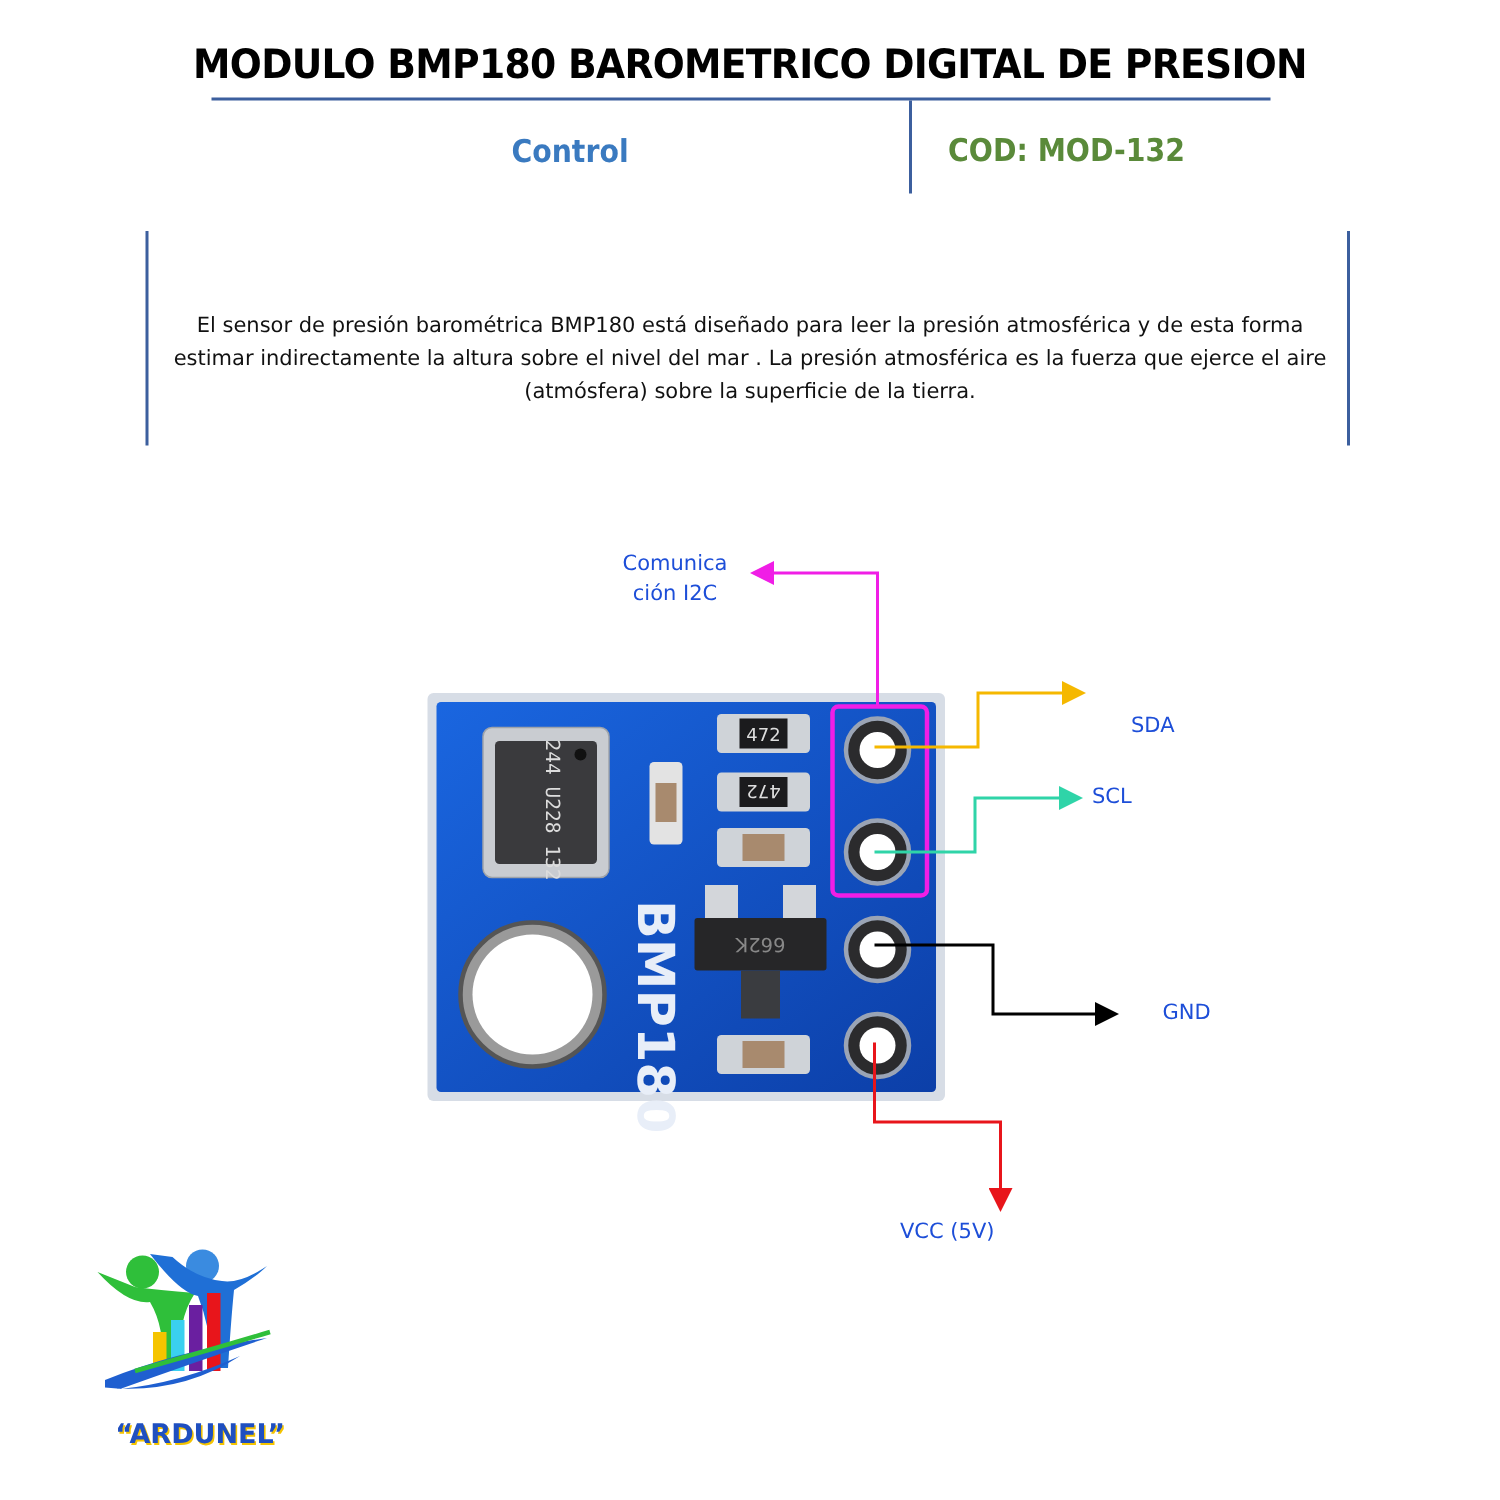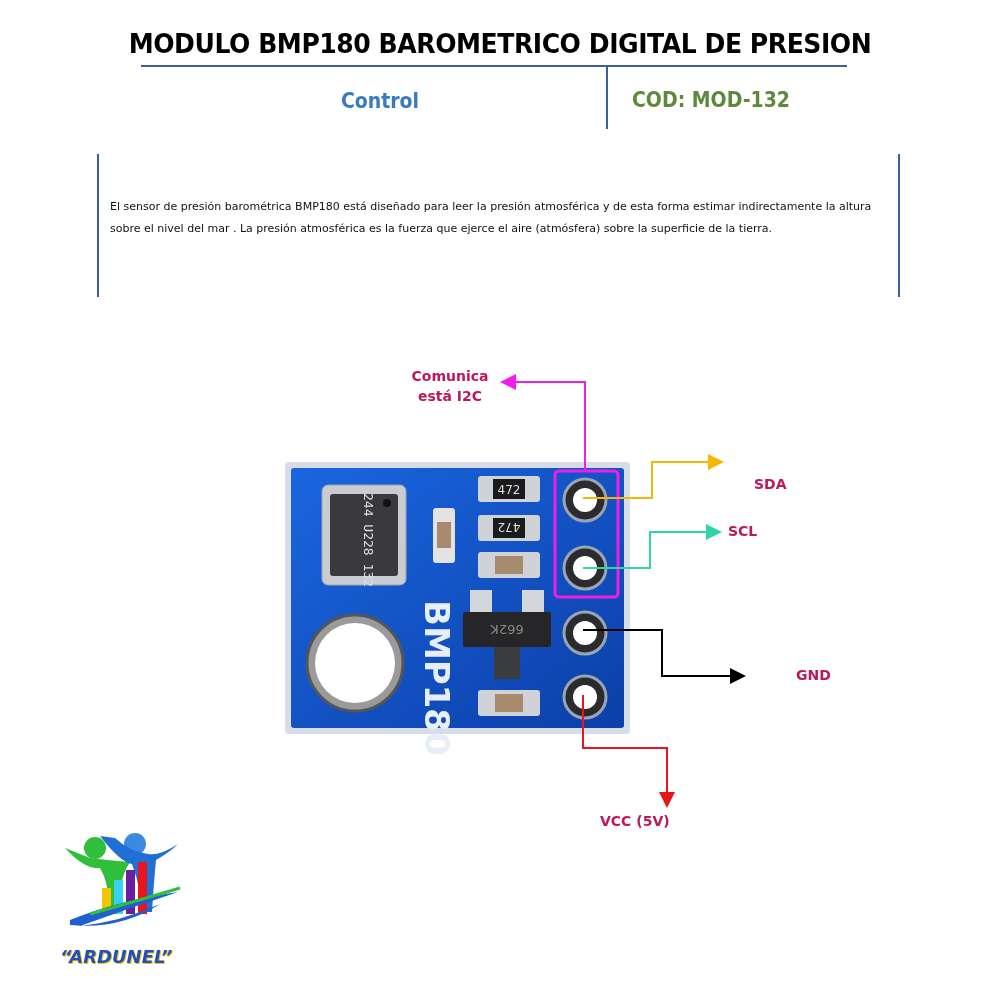--- a/index.html
+++ b/index.html
@@ -3,22 +3,22 @@
 <meta charset="utf-8">
 <style>
   html, body { margin:0; padding:0; background:#ffffff; }
   body { width:1000px; height:1000px; position:relative; overflow:hidden; font-family:"DejaVu Sans", sans-serif; }
   .abs { position:absolute; }
   .title { left:0; width:1000px; top:28px; text-align:center; font-family:"DejaVu Sans", sans-serif; font-weight:bold; font-size:27px; letter-spacing:-0.5px; color:#000; transform:scaleX(0.93); transform-origin:center; }
   .hline { left:141px; top:65px; width:706px; height:2px; background:#3c5f9e; }
   .vline { background:#3c5f9e; width:2px; }
   .category { left:300px; top:89px; width:160px; text-align:center; font-weight:bold; font-size:21px; color:#3a7ac0; transform:scaleX(0.9); }
   .code { left:632px; top:88px; font-weight:bold; font-size:21px; color:#5a8a3a; transform:scaleX(0.9); transform-origin:left; }
-  .desc { left:110px; width:780px; top:196px; font-size:11px; line-height:22px; color:#111; }
-  .label { font-size:14px; color:#be185d; font-weight:bold; }
+  .desc { left:110px; width:780px; top:206px; text-align:center; font-size:14px; line-height:22px; color:#111; }
+  .label { font-size:14px; color:#1d4ed8; font-weight:normal; }
   .logo { left:60px; top:830px; width:130px; height:135px; }
 </style>
 </head>
 <body>
 
 <div class="abs title">MODULO BMP180 BAROMETRICO DIGITAL DE PRESION</div>
 <div class="abs hline"></div>
 <div class="abs vline" style="left:606px;top:67px;height:62px;"></div>
 <div class="abs category">Control</div>
 <div class="abs code">COD: MOD-132</div>
@@ -111,34 +111,34 @@
 
   <polyline points="583,568 650,568 650,532 714,532" fill="none" stroke="#2fd4a8" stroke-width="2" marker-end="url(#arTeal)"></polyline>
 
   <polyline points="583,630 662,630 662,676 738,676" fill="none" stroke="#000" stroke-width="2" marker-end="url(#arBlk)"></polyline>
 
   <polyline points="583,695 583,748 667,748 667,800" fill="none" stroke="#e8151b" stroke-width="2" marker-end="url(#arRed)"></polyline>
 </svg>
 
 <div class="abs label" style="left:405px;top:366px;width:90px;text-align:center;line-height:20px;">
   <div>Comunica</div>
-  <div>está I2C</div>
+  <div>ción I2C</div>
 </div>
 <div class="abs label" style="left:754px;top:476px;">SDA</div>
 <div class="abs label" style="left:728px;top:523px;">SCL</div>
-<div class="abs label" style="left:796px;top:667px;">GND</div>
+<div class="abs label" style="left:775px;top:667px;">GND</div>
 <div class="abs label" style="left:600px;top:813px;">VCC (5V)</div>
 
 <div class="abs logo">
   <svg width="130" height="110">
     <circle cx="35" cy="18" r="11" fill="#2fbf3a"></circle>
     <path d="M5,18 Q25,40 40,38 Q50,55 48,80 L60,80 Q58,50 70,32 Q45,30 30,28 Z" fill="#2fbf3a"></path>
     <circle cx="75" cy="14" r="11" fill="#3a8be0"></circle>
     <path d="M40,6 Q60,32 72,34 Q82,60 80,82 L92,82 Q94,50 96,30 Q110,22 118,14 Q100,26 88,24 Q70,22 55,8 Z" fill="#1f6fd6"></path>
     <rect x="42" y="58" width="9" height="26" fill="#f5c400"></rect>
     <rect x="54" y="50" width="9" height="34" fill="#3ad0f0"></rect>
     <rect x="66" y="40" width="9" height="44" fill="#6a1fa0"></rect>
     <rect x="78" y="32" width="9" height="52" fill="#e8151b"></rect>
     <path d="M10,90 Q60,70 118,62 Q70,78 20,96 Q60,92 100,74 Q60,100 10,95 Z" fill="#1f5fd0"></path>
     <path d="M30,84 Q80,70 120,58" stroke="#2fbf3a" stroke-width="3" fill="none"></path>
   </svg>
-  <div style="text-align:left;font-weight:bold;font-size:18px;color:#1f4fc0;font-style:italic;margin-top:2px;text-shadow:1px 1px 0 #f5c400;">“ARDUNEL”</div>
+  <div style="text-align:right;font-weight:bold;font-size:18px;color:#1f4fc0;margin-top:2px;text-shadow:1px 1px 0 #f5c400;">“ARDUNEL”</div>
 </div>
 
 </body></html>

